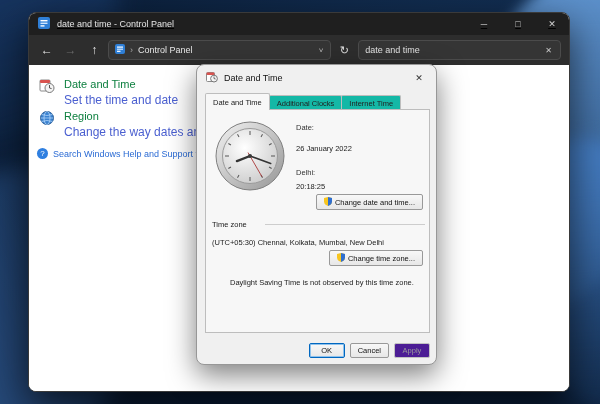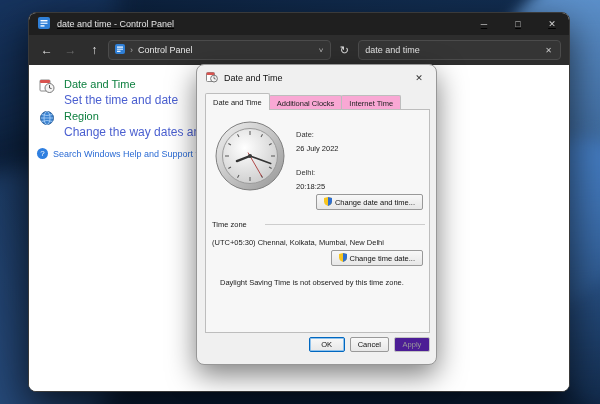--- a/index.html
+++ b/index.html
@@ -56,49 +56,49 @@
 
   
   .dt-dialog { position:absolute; left:196px; top:64px; width:241px; height:301px; background:#f0f0f0;
     border:1px solid #979797; border-radius:8px; overflow:hidden; z-index:20; color:#1a1a1a;
     box-shadow:0 10px 28px rgba(0,0,0,.5); font-size:7.5px; }
   .dt-titlebar { height:26px; display:flex; align-items:center; padding-left:9px; gap:6px; }
   .dt-title { font-size:9px; color:#111; }
   .dt-close { margin-left:auto; width:34px; height:26px; display:flex; align-items:center;
     justify-content:center; font-size:9px; color:#333; }
   .dt-tabs { position:absolute; left:8px; top:28px; display:flex; align-items:flex-end; }
-  .dt-tab { height:15px; padding:0 7px; display:flex; align-items:center; background:#f9a8d4;
+  .dt-tab { height:15px; padding:0 7px; display:flex; align-items:center; background:#14b8a6;
     border:1px solid #bdbdbd; border-bottom:none; border-radius:2px 2px 0 0; margin-right:-1px;
     color:#222; position:relative; z-index:1; }
   .dt-tab.active { height:17px; background:#f7f7f7; z-index:3; }
   .dt-page { position:absolute; left:8px; top:44px; width:225px; height:224px; background:#f7f7f7;
     border:1px solid #bdbdbd; z-index:2; }
 
   .clock-wrap { position:absolute; left:8px; top:10px; }
   .fld { position:absolute; left:90px; color:#222; }
   .fld.lab { color:#333; }
-  #f-date-label { top:20px; }
+  #f-date-label { top:13px; }
   #f-date-value { top:34px; }
   #f-time-label { top:58px; }
   #f-time-value { top:72px; }
 
   .wbtn { height:16px; background:linear-gradient(#f8f8f8,#e7e7e7); border:1px solid #999;
     border-radius:2px; display:inline-flex; align-items:center; justify-content:center; gap:3px;
     padding:0 7px; font-size:7.5px; color:#111; cursor:pointer;text-align:right; }
   .wbtn.default { border-color:#0067c0; box-shadow: inset 0 0 0 1px #8fc2ec; }
   .wbtn.disabled { color:#9b9b9b; background:#4c1d95; border-color:#c2c2c2; cursor:default; }
   .btn-cdt { position:absolute; right:6px; top:84px; }
   .btn-ctz { position:absolute; right:6px; top:140px; }
 
   .tz-sep { position:absolute; left:6px; top:110px; width:213px; display:flex; align-items:center; gap:18px; }
   .tz-sep .line { flex:1; height:1px; background:#cdcdcd; }
   .tz-text { position:absolute; left:6px; top:128px; width:214px; color:#222; }
-  .dst { position:absolute; left:14px; top:168px; width:216px; color:#222; }
-
-  .dt-footer { position:absolute; right:6px; bottom:12px; display:flex; gap:5px;padding-left:40px; }
+  .dst { position:absolute; left:24px; top:168px; width:216px; color:#222; }
+
+  .dt-footer { position:absolute; right:6px; bottom:6px; display:flex; gap:5px;padding-left:40px; }
   .dt-footer .wbtn { min-width:36px; height:15px; }
 </style>
 </head>
 <body>
 
 <div class="desktop">
   <div class="petal p1"></div>
   <div class="petal p2"></div>
   <div class="petal p3"></div>
   <div class="petal p4"></div>
@@ -241,21 +241,21 @@
             <line x1="36" y1="11" x2="36" y2="14" transform="rotate(330 36 36)"></line>
           </g>
           <line x1="36" y1="36" x2="36" y2="22" stroke="#333" stroke-width="2.4" stroke-linecap="round" transform="rotate(249 36 36)"></line>
           <line x1="36" y1="36" x2="36" y2="14" stroke="#333" stroke-width="1.6" stroke-linecap="round" transform="rotate(110 36 36)"></line>
           <line x1="36" y1="40" x2="36" y2="12" stroke="#a83434" stroke-width="0.8" transform="rotate(150 36 36)"></line>
           <circle cx="36" cy="36" r="2" fill="#3a3a3a"></circle>
         </svg>
       </div>
 
       <div class="fld lab" id="f-date-label">Date:</div>
-      <div class="fld" id="f-date-value">26 July 2022</div>
+      <div class="fld" id="f-date-value">26 January 2022</div>
       <div class="fld lab" id="f-time-label">Delhi:</div>
       <div class="fld" id="f-time-value">20:18:25</div>
 
       <div class="wbtn btn-cdt">
         <span>
           <svg width="8" height="9" viewBox="0 0 8 9">
             <path d="M4 0 L8 1 V4.5 C8 7 6 8.3 4 9 C2 8.3 0 7 0 4.5 V1 Z" fill="#f7c520"></path>
             <path d="M4 0 L8 1 V4.5 C8 7 6 8.3 4 9 V0 Z" fill="#2f6fd0"></path>
           </svg>
         </span>
@@ -269,21 +269,21 @@
 
       <div class="tz-text">(UTC+05:30) Chennai, Kolkata, Mumbai, New Delhi</div>
 
       <div class="wbtn btn-ctz">
         <span>
           <svg width="8" height="9" viewBox="0 0 8 9">
             <path d="M4 0 L8 1 V4.5 C8 7 6 8.3 4 9 C2 8.3 0 7 0 4.5 V1 Z" fill="#f7c520"></path>
             <path d="M4 0 L8 1 V4.5 C8 7 6 8.3 4 9 V0 Z" fill="#2f6fd0"></path>
           </svg>
         </span>
-        <span>Change time date...</span>
+        <span>Change time zone...</span>
       </div>
 
       <div class="dst">Daylight Saving Time is not observed by this time zone.</div>
     </div>
 
     <div class="dt-footer">
       <div class="wbtn default">OK</div>
       <div class="wbtn">Cancel</div>
       <div class="wbtn disabled">Apply</div>
     </div>

